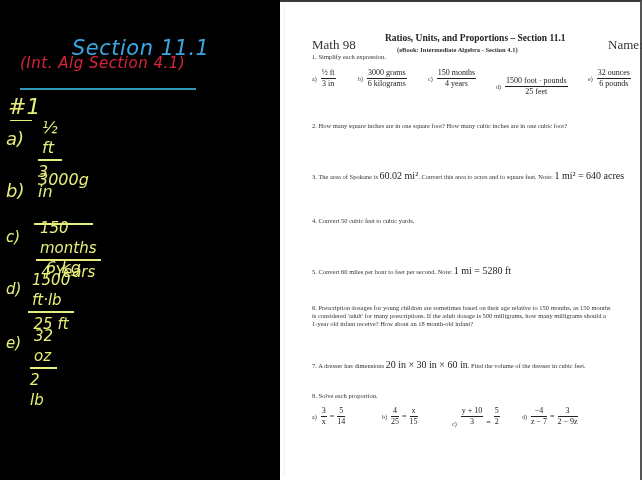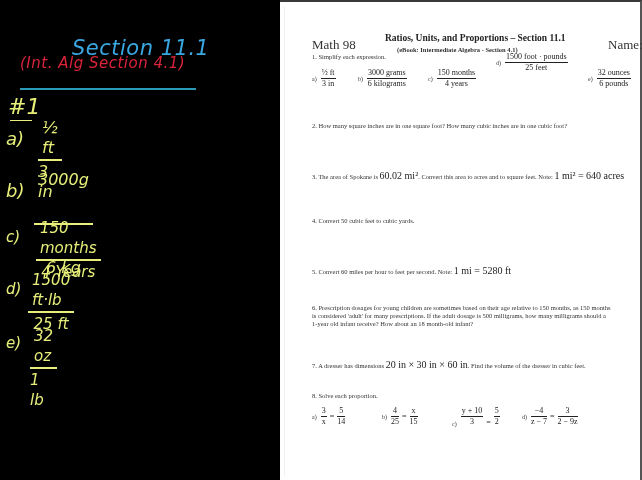--- a/index.html
+++ b/index.html
@@ -85,21 +85,21 @@
       <span class="bar"></span>
       <span class="den">25 ft</span>
     </div>
   </div>
 
   <div class="hw-item" style="top:326px;">
     <span class="hw-letter" style="top:8px;font-size:15px;">e)</span>
     <div class="hw-frac" style="left:24px;font-size:15px;">
       <span class="num">32 oz</span>
       <span class="bar"></span>
-      <span class="den">1 lb</span>
+      <span class="den">2 lb</span>
     </div>
   </div>
 </div>
 
 <div class="page">
   <div class="inner-edge"></div>
 
   <div class="t course">Math 98</div>
   <div class="t doc-title">Ratios, Units, and Proportions – Section 11.1</div>
   <div class="t doc-sub">(eBook: Intermediate Algebra - Section 4.1)</div>
@@ -124,21 +124,21 @@
     </span>
   </div>
   <div class="frac-item" style="left:148px;top:66px;">
     <span class="lbl">c)</span>
     <span class="frac">
       <span class="n">150 months</span>
       <span class="b"></span>
       <span class="d">4 years</span>
     </span>
   </div>
-  <div class="frac-item" style="left:216px;top:50px;">
+  <div class="frac-item" style="left:216px;top:74px;">
     <span class="lbl">d)</span>
     <span class="frac">
       <span class="n">1500 foot · pounds</span>
       <span class="b"></span>
       <span class="d">25 feet</span>
     </span>
   </div>
   <div class="frac-item" style="left:308px;top:66px;">
     <span class="lbl">e)</span>
     <span class="frac">

